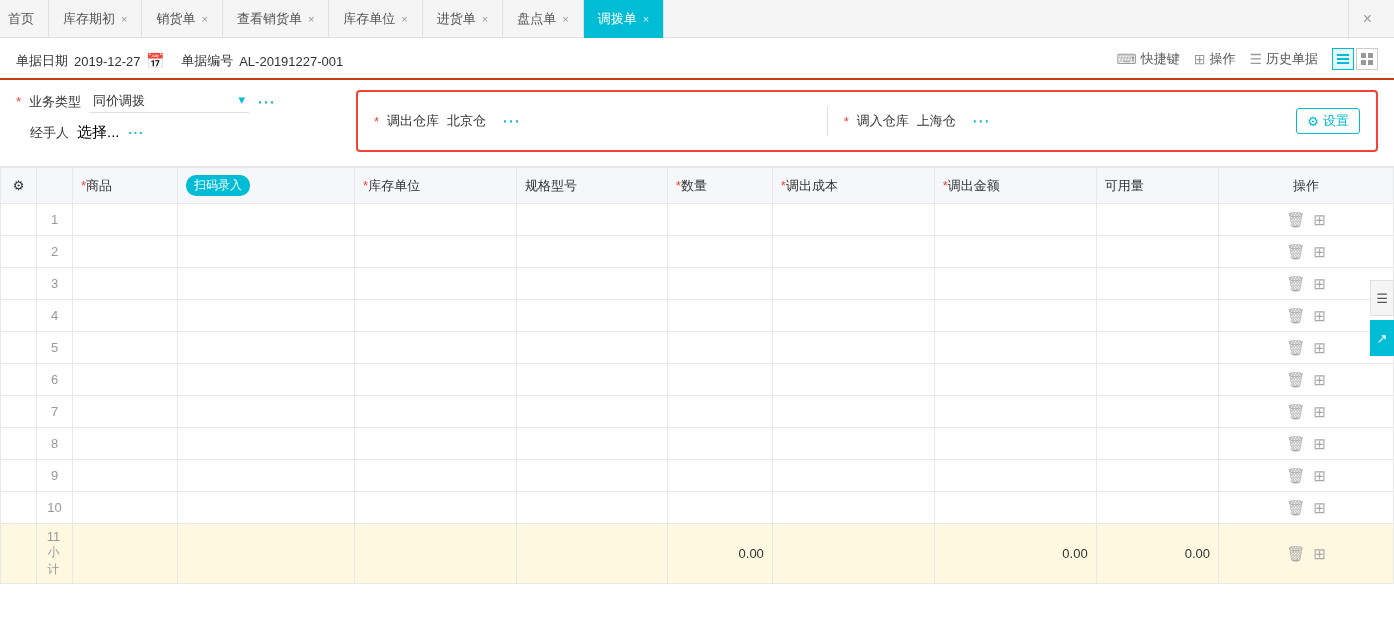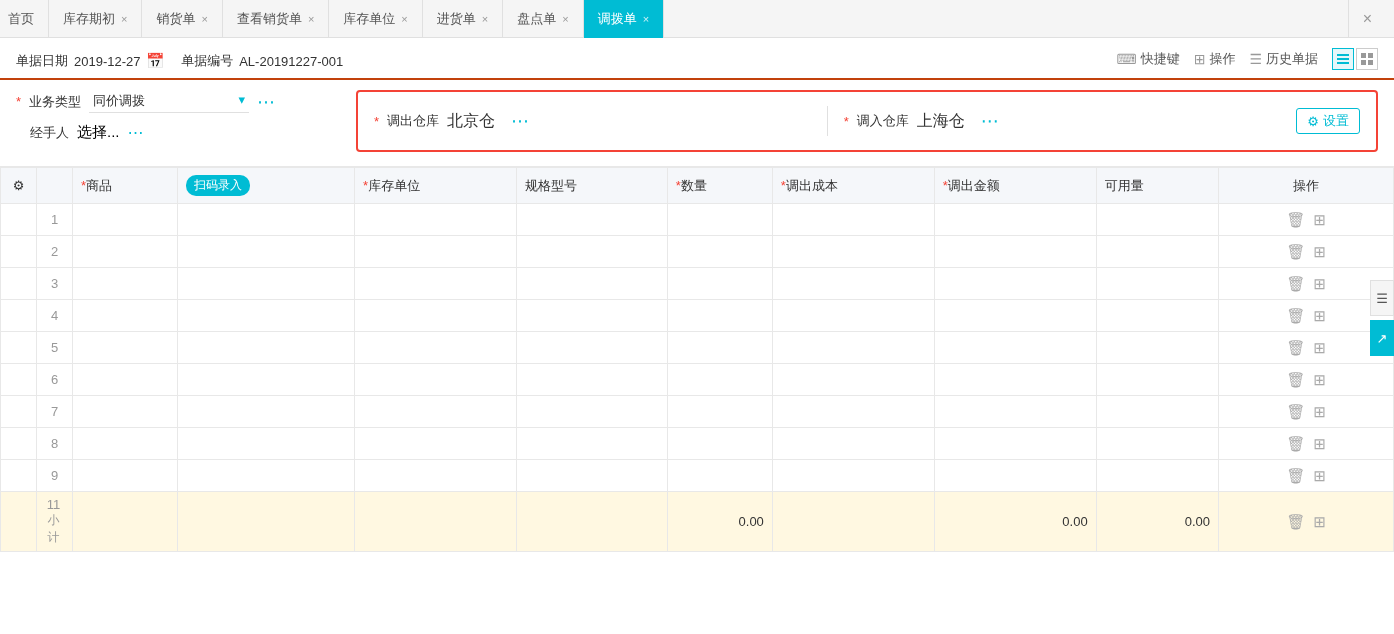--- a/index.html
+++ b/index.html
@@ -149,21 +149,21 @@
       align-items: center;
       gap: 0;
     }
     .wh-field {
       display: flex;
       align-items: center;
       gap: 8px;
       flex: 1;
     }
     .wh-field .req { color: #f44336; }
-    .wh-field .wh-val { color: #333; font-size: 16px; }
+    .wh-field .wh-val { color: #333; font-size: 13px; }
     .wh-dots { color: #00bcd4; font-size: 18px; cursor: pointer; margin-left: 8px; }
     .wh-divider { width: 1px; background: #e0e0e0; height: 30px; margin: 0 16px; }
 
     
     .wh-settings {
       display: flex;
       align-items: center;
       gap: 4px;
       border: 1px solid #00bcd4;
       border-radius: 3px;
@@ -547,20 +547,38 @@
       <td></td>
       <td></td>
       <td></td>
       <td class="td-ops">
         <div class="td-ops-inner">
           <span class="op-icon">🗑</span>
           <span class="op-icon">⊞</span>
         </div>
       </td>
     </tr>
+            <tr>
+      <td></td>
+      <td class="td-num">10</td>
+      <td></td>
+      <td></td>
+      <td></td>
+      <td></td>
+      <td></td>
+      <td></td>
+      <td></td>
+      <td></td>
+      <td class="td-ops">
+        <div class="td-ops-inner">
+          <span class="op-icon">🗑</span>
+          <span class="op-icon">⊞</span>
+        </div>
+      </td>
+    </tr>
             <tr class="subtotal-row">
       <td></td>
       <td class="td-num subtotal-label">11<br><span style="font-size:12px;">小计</span></td>
       <td></td>
       <td></td>
       <td></td>
       <td></td>
       <td style="text-align:right;">0.00</td>
       <td></td>
       <td style="text-align:right;">0.00</td>

